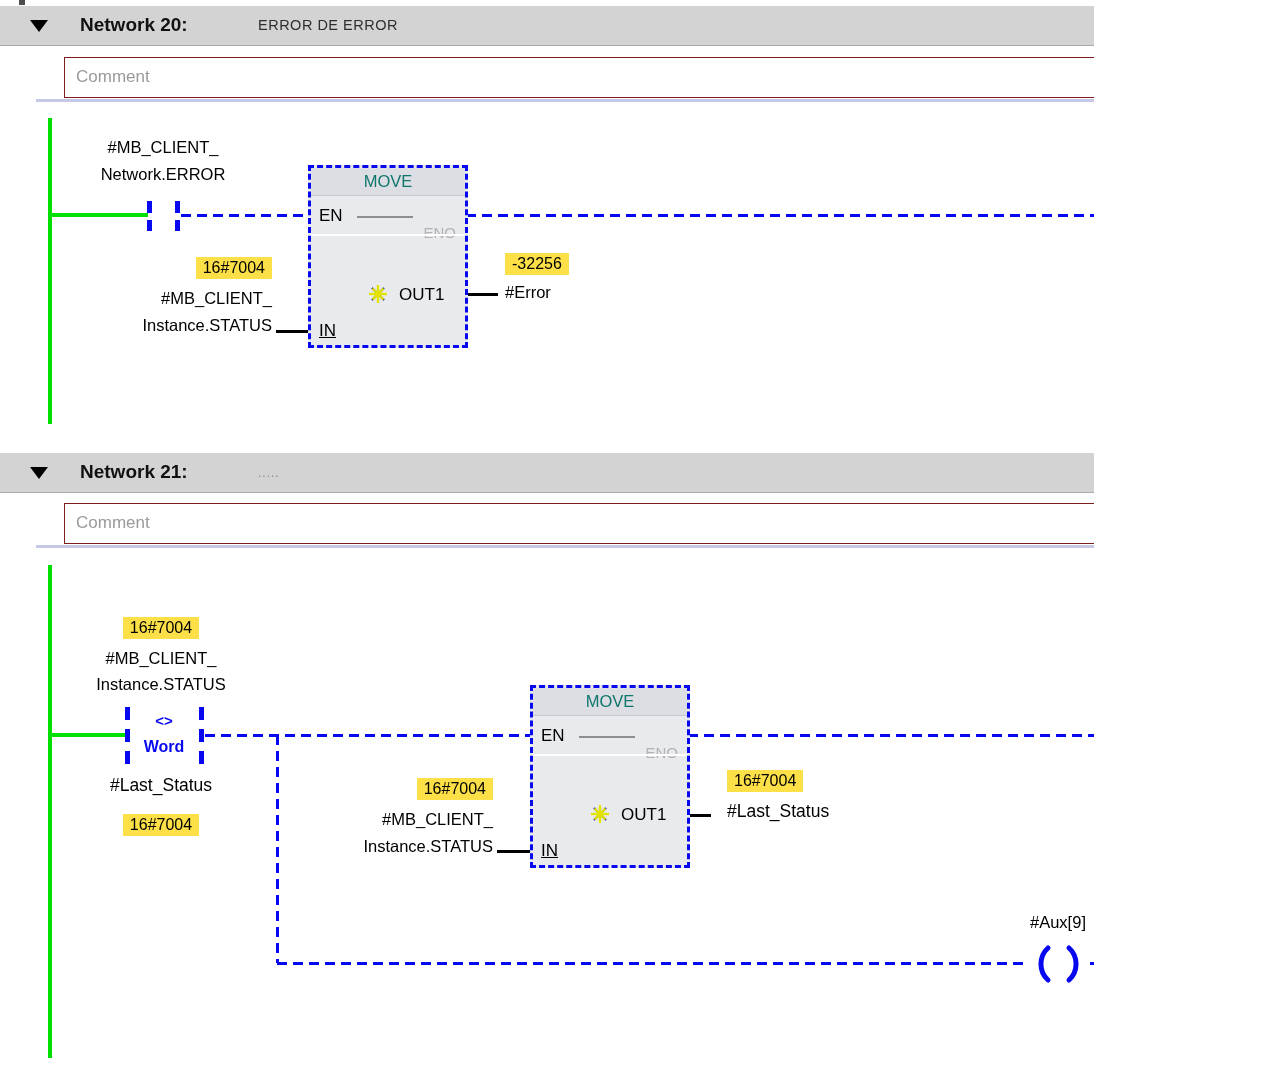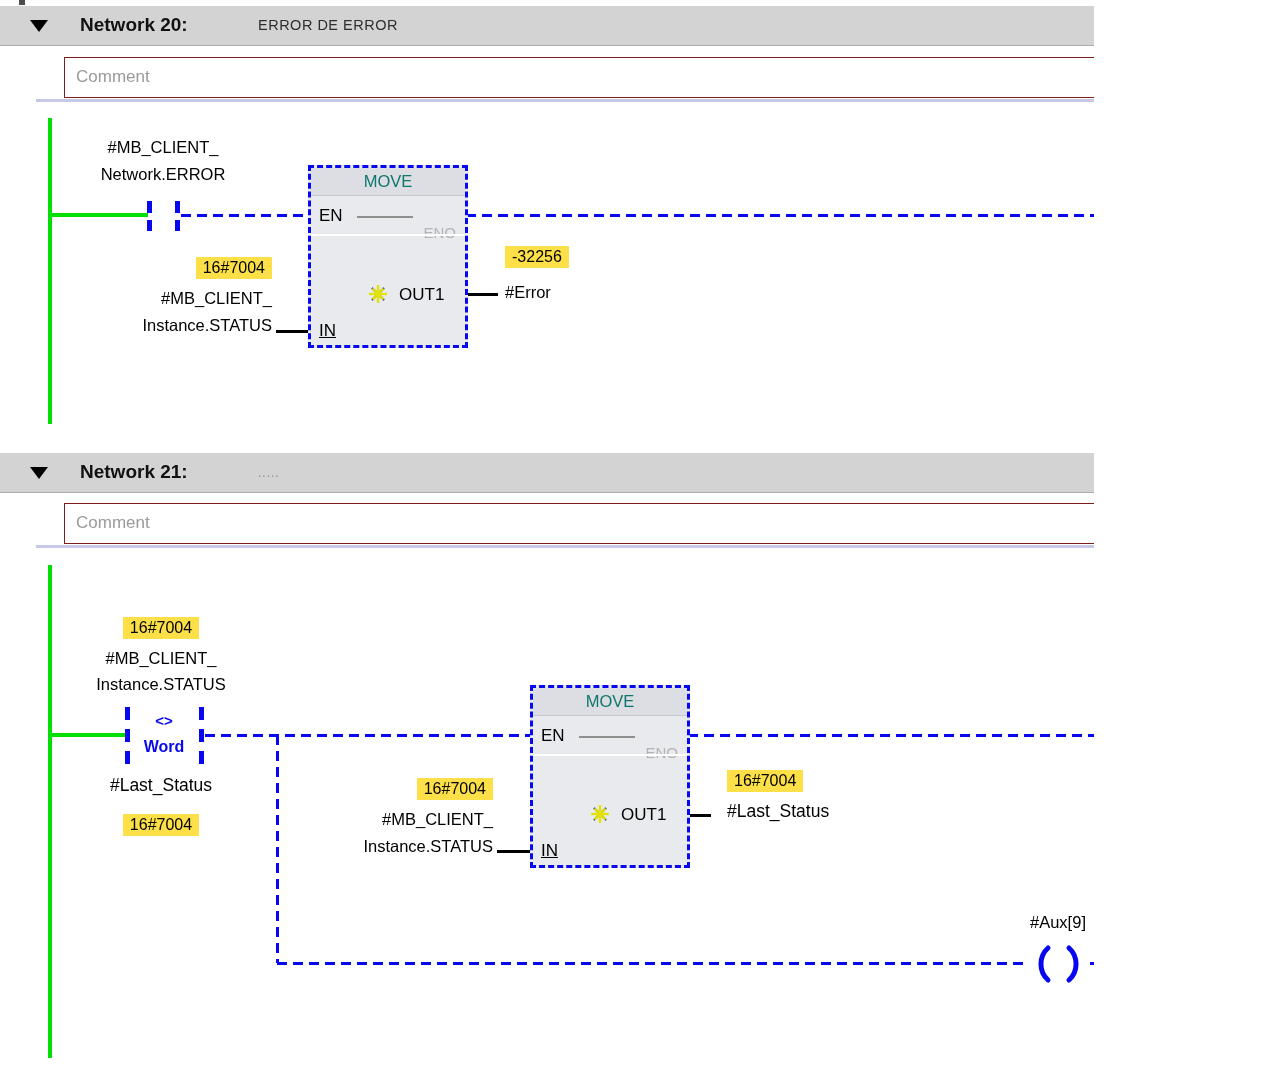--- a/index.html
+++ b/index.html
@@ -123,21 +123,21 @@
         </g>
     </svg>
     <span class="move-out">OUT1</span>
     <span class="move-in">IN</span>
   </div>
 
   <div class="abs rgt" style="left:72px;top:257px;width:200px;"><span class="mon">16#7004</span></div>
   <div class="abs opd rgt" style="left:72px;top:288px;width:200px;">#MB_CLIENT_</div>
   <div class="abs opd rgt" style="left:72px;top:315px;width:200px;">Instance.STATUS</div>
 
-  <div class="abs" style="left:505px;top:246px;border-radius:9px;"><span class="mon">-32256</span></div>
+  <div class="abs" style="left:505px;top:253px;border-radius:9px;"><span class="mon">-32256</span></div>
   <div class="abs opd" style="left:505px;top:282px;">#Error</div>
 
   <div class="net-header" style="top:453px;">
     <div class="tri"></div>
     <span class="net-title">Network 21:</span>
     <span class="net-sub dots">.....</span>
   </div>
   <div class="comment-box" style="top:503px;">
     <span class="comment-text">Comment</span>
   </div>

